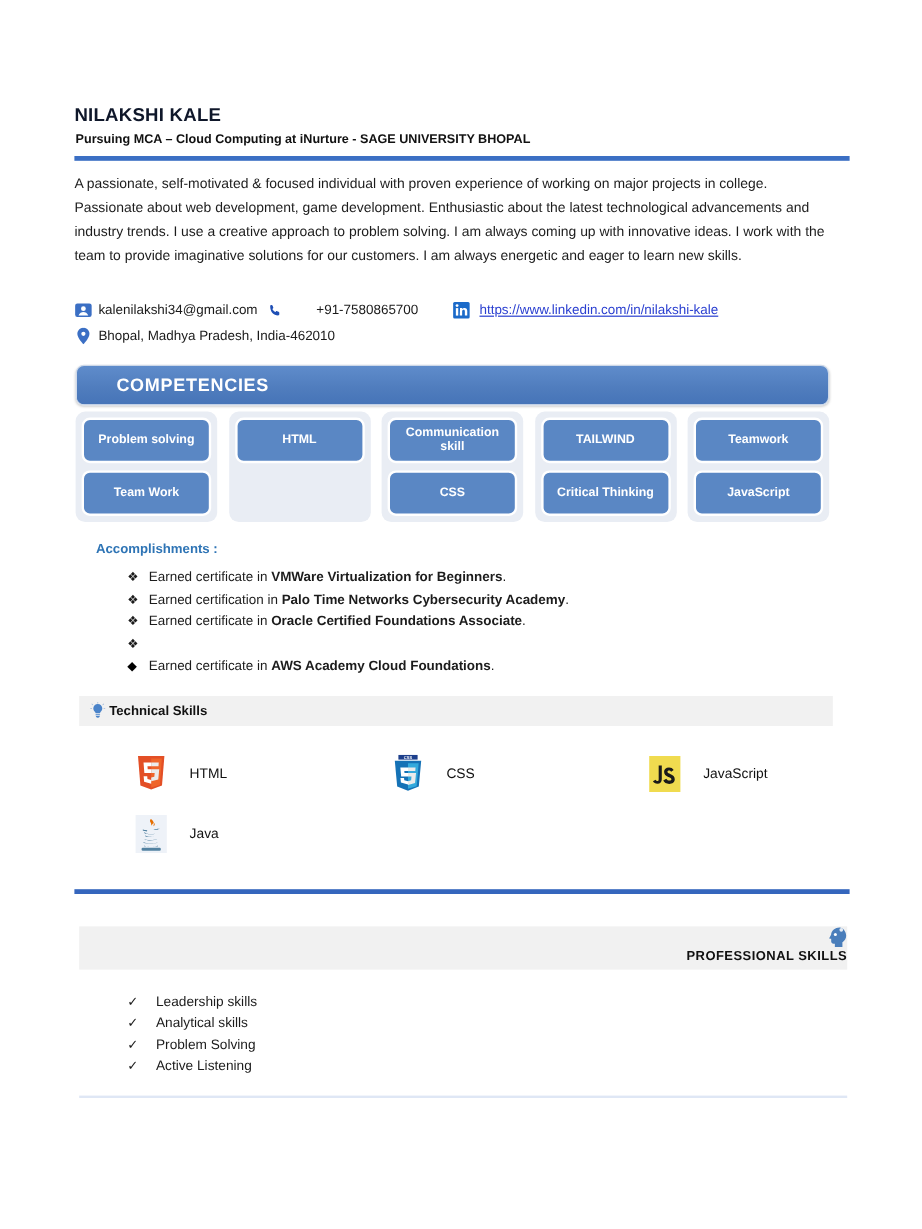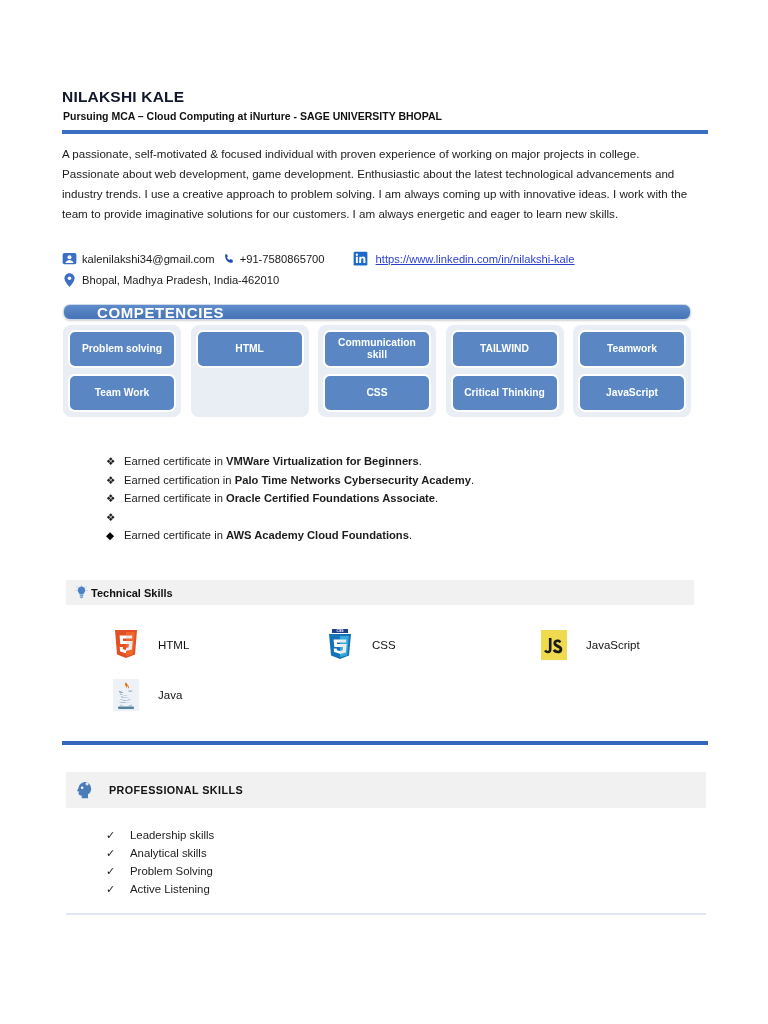--- a/index.html
+++ b/index.html
@@ -91,33 +91,33 @@
     display: flex;
     align-items: center;
   }
   .contact-item .txt { margin-left: 5px; }
   .ic { display: inline-flex; align-items: center; justify-content: center; }
   .link {
     color: #2a3fd0;
     text-decoration: underline;
     font-size: 11.2px;
   }
-  .gap-phone { margin-left: 8px; }
+  .gap-phone { margin-left: 8px; gap: 24px; }
   .gap-li { margin-left: 28px; }
   .gap-url { margin-left: 8px; }
 
   
   .comp-wrap {
     position: absolute;
     left: 63px;
     top: 304px;
     width: 628px;
   }
   .comp-banner {
-    height: 16px;
+    height: 34px;
     border-radius: 7px;
     background: linear-gradient(#5f8ccb, #4f7cbd 60%, #4674b8);
     border: 1px solid #cdd8e8;
     box-shadow: 0 1px 2px rgba(0,0,0,0.18);
     display: flex;
     align-items: center;
     padding-left: 33px;
     box-sizing: border-box;
   }
   .comp-banner-title {
@@ -230,23 +230,24 @@
 
   
   .prof-bar {
     position: absolute;
     left: 66px;
     top: 772px;
     width: 640px;
     height: 36px;
     background: #f1f1f1;
     display: flex;
-    align-items: center;
+    align-items: flex-end;
     padding-left: 9px;
     box-sizing: border-box;
+    flex-direction: column;
   }
   .prof-bar-title {
     font-size: 10.8px;
     font-weight: bold;
     letter-spacing: 0.4px;
     color: #111;
     margin-left: 17px;
   }
   .prof-list {
     position: absolute;
@@ -357,20 +358,21 @@
 
       <div class="comp-col">
         <div class="comp-cell">Teamwork</div>
         <div class="comp-cell">JavaScript</div>
       </div>
 
     </div>
   </div>
 
   <div class="accomp">
+    <div class="accomp-title">Accomplishments :</div>
     <div id="accomp-list">
         <div class="accomp-item">
           <span class="accomp-bullet">❖</span>
           <span class="accomp-text">Earned certificate in <b>VMWare Virtualization for Beginners</b>.</span>
         </div>
         <div class="accomp-item">
           <span class="accomp-bullet">❖</span>
           <span class="accomp-text">Earned certification in <b>Palo Time Networks Cybersecurity Academy</b>.</span>
         </div>
         <div class="accomp-item">

